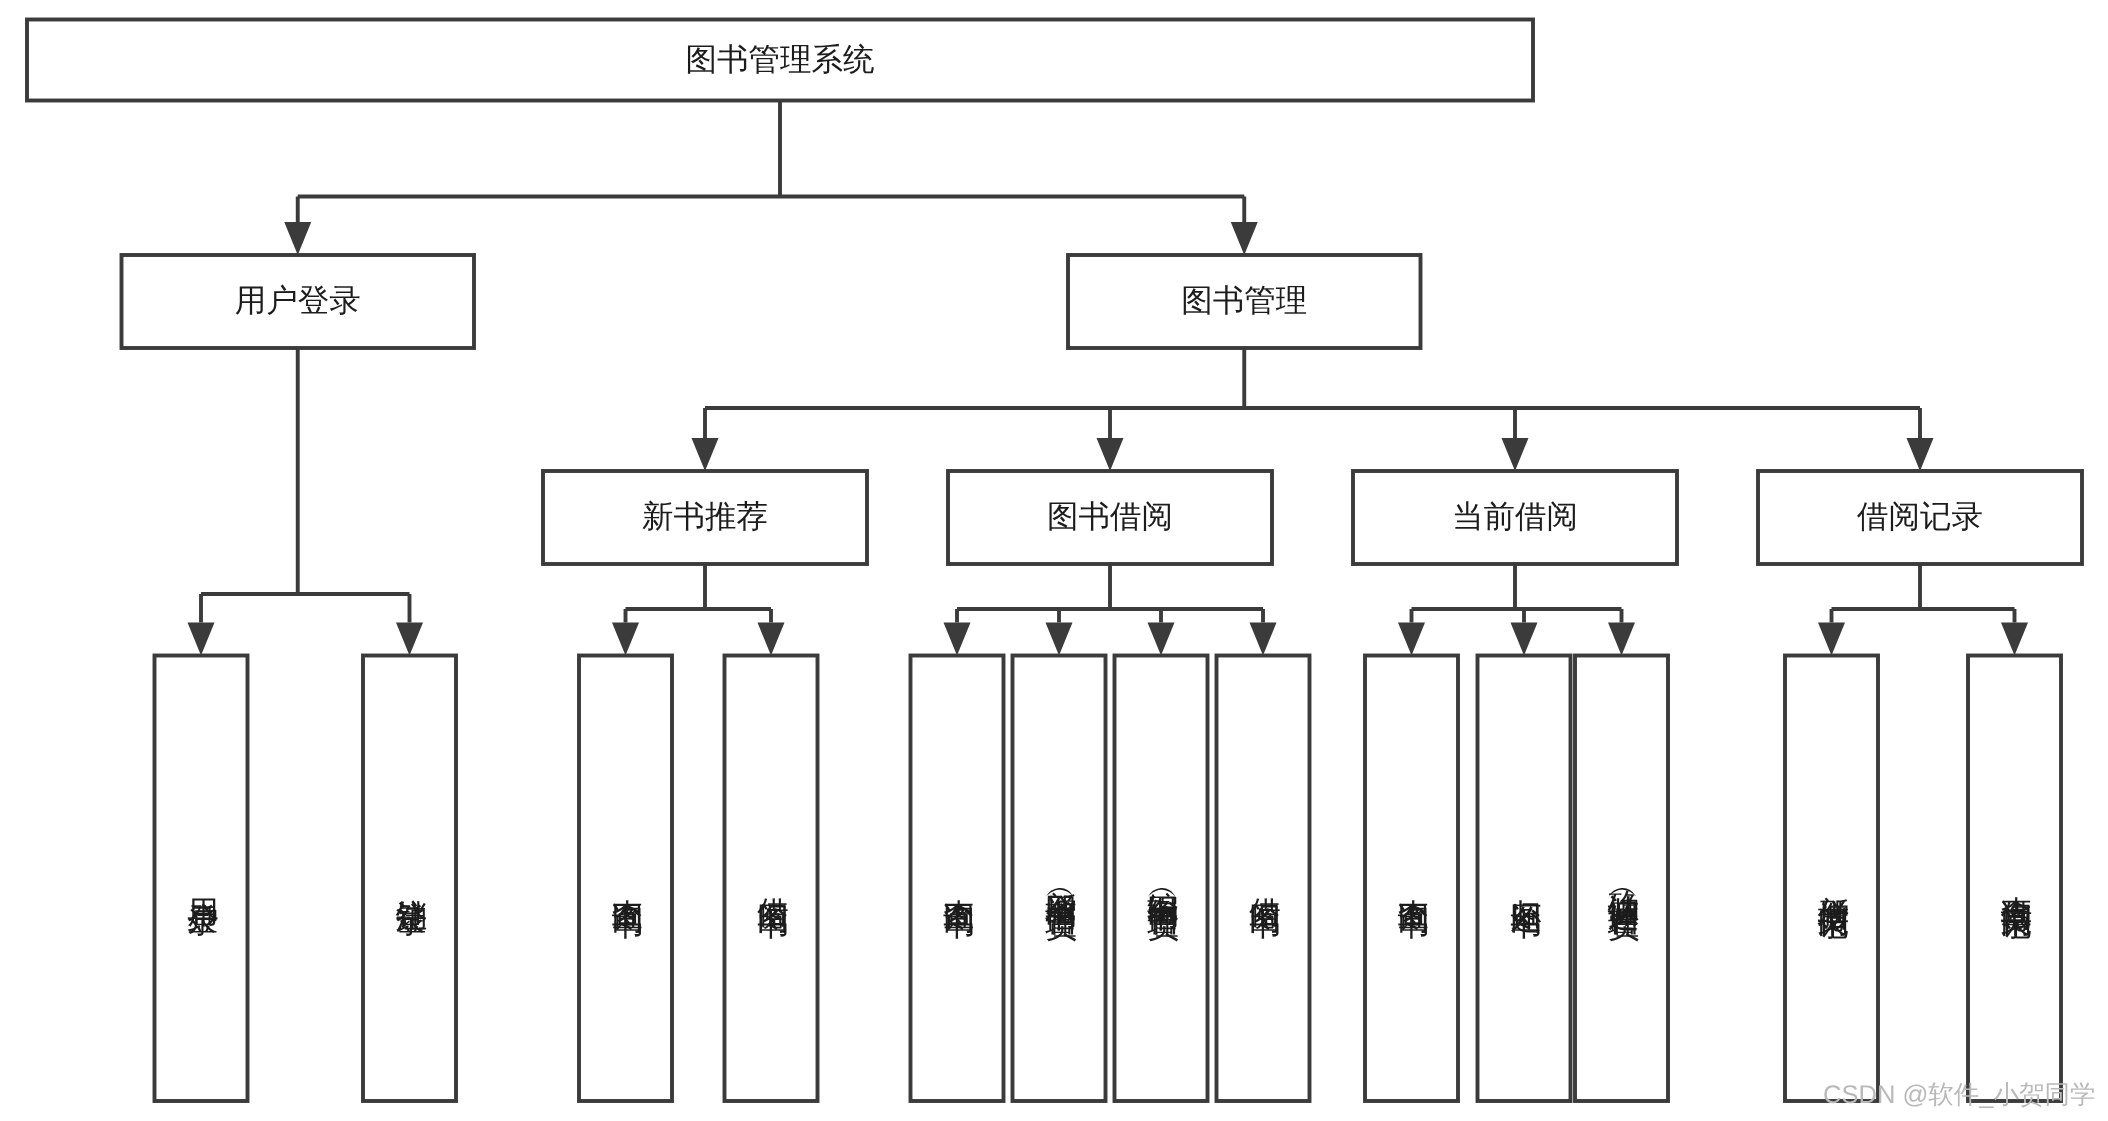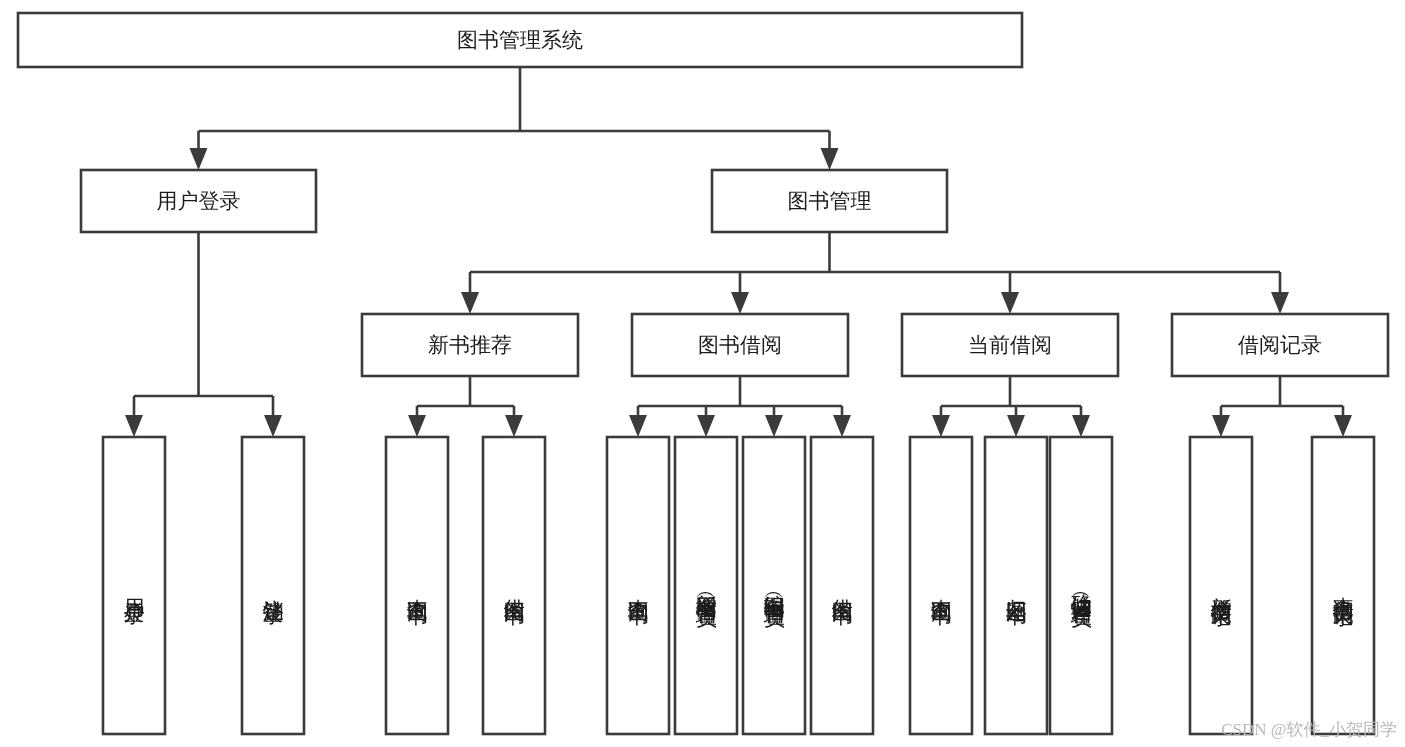--- a/index.html
+++ b/index.html
@@ -63,21 +63,21 @@
     align-items: center;
     justify-content: center;
     white-space: nowrap;
     pointer-events: none;
     user-select: none;
   }
   .watermark {
     position: absolute;
     right: 8px;
     bottom: 6px;
-    font-family: Liberation Serif, serif;
+    font-family: Liberation Sans, sans-serif;
     font-size: 17px;
     color: #b9b9b9;
     white-space: nowrap;
     user-select: none;
   }
 </style>
 </head>
 <body>
 
 <div id="diagram-root">

